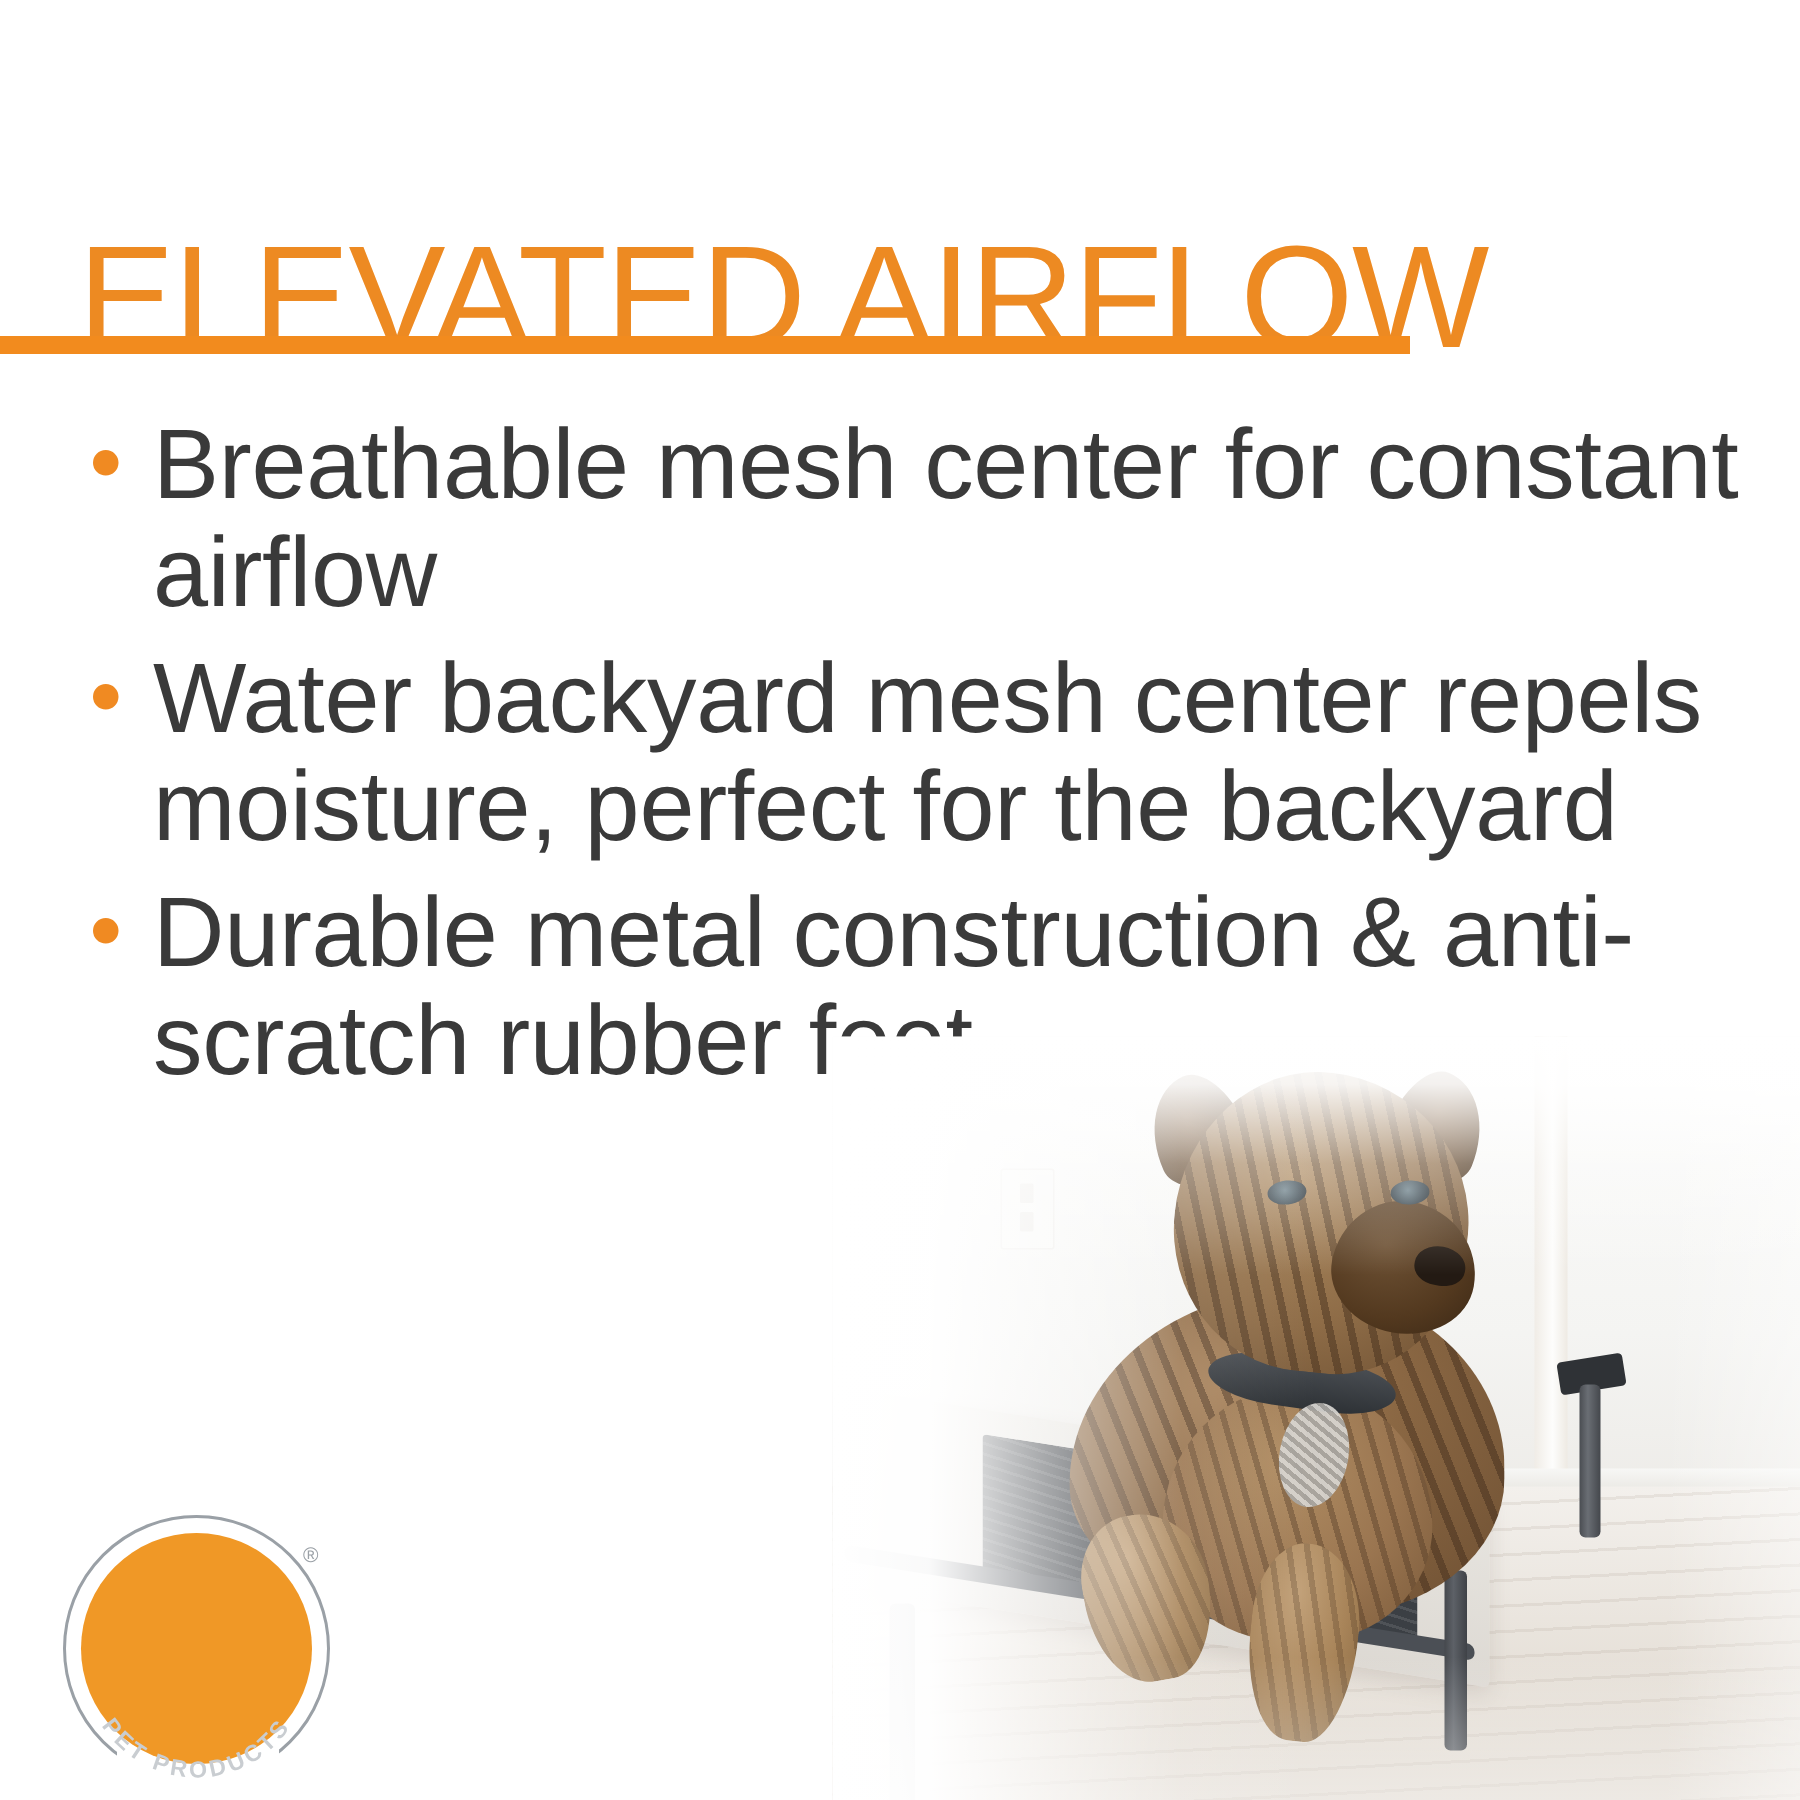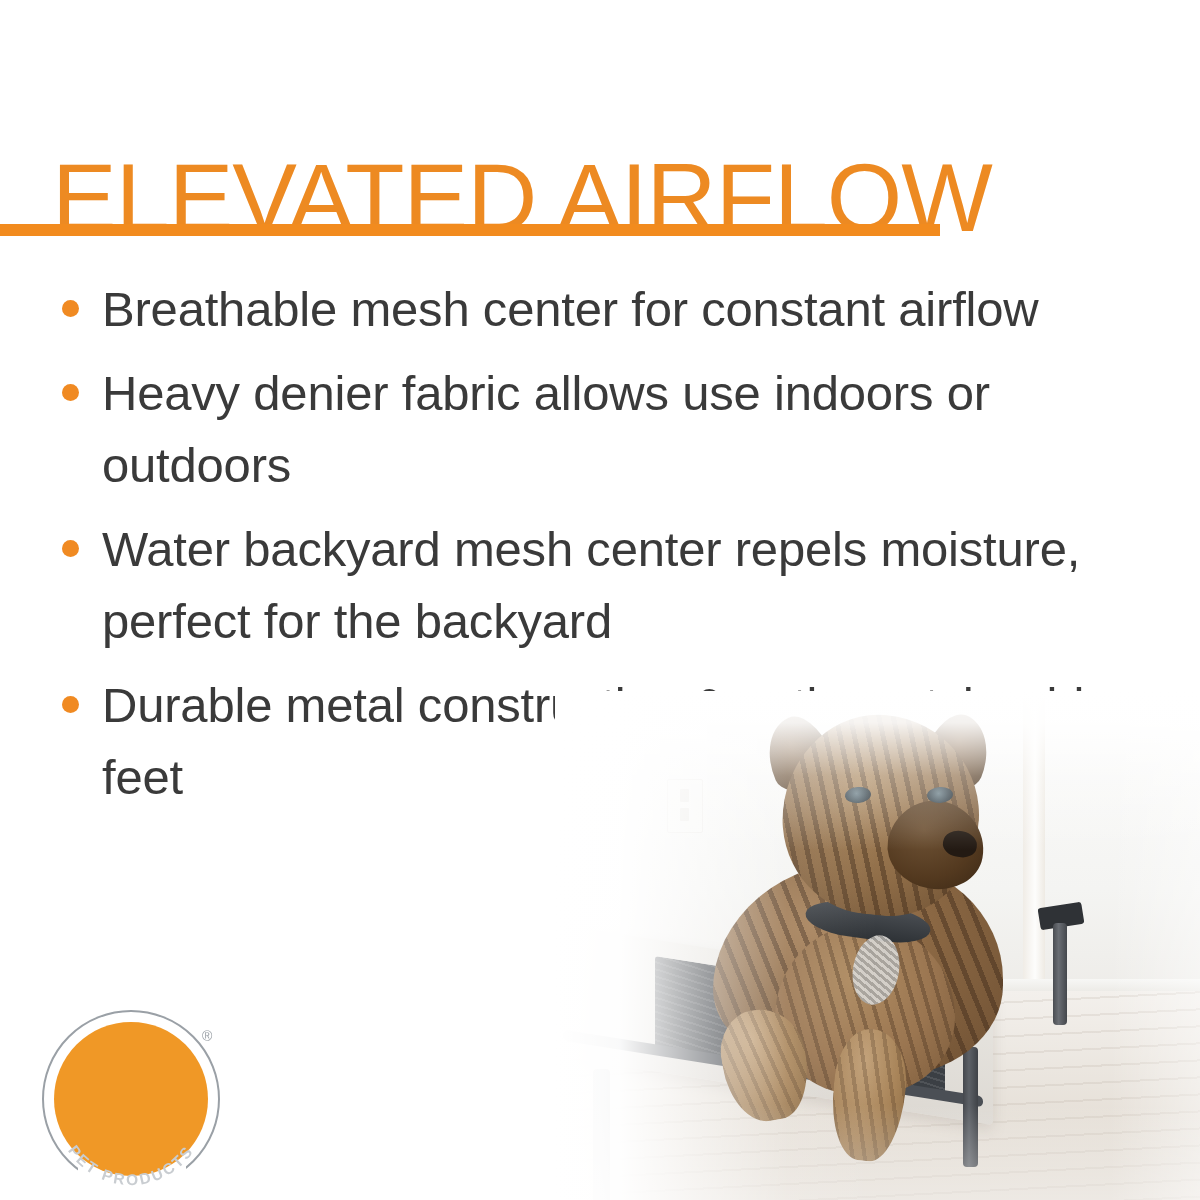--- a/index.html
+++ b/index.html
@@ -51,21 +51,21 @@
     top: 252px;
     width: 1120px;
     margin: 0;
     padding: 0;
     list-style: none;
   }
   .feature-item {
     position: relative;
     padding-left: 50px;
     margin-bottom: 12px;
-    font-size: 49px;
+    font-size: 66px;
     line-height: 72px;
     color: #3a3a3a;
     font-weight: 400;
     letter-spacing: -0.2px;
   }
   .feature-bullet {
     position: absolute;
     left: 10px;
     top: 27px;
     width: 17px;
@@ -433,24 +433,20 @@
 <div id="page">
 
   <h1 id="headline">ELEVATED AIRFLOW</h1>
 
   <div id="headline-rule"></div>
 
   <ul id="feature-list">
     <li class="feature-item">
       <span class="feature-bullet"></span>
       <span>Breathable mesh center for constant airflow</span>
-    </li>
-    <li class="feature-item">
-      <span class="feature-bullet"></span>
-      <span>Heavy denier fabric allows use indoors or outdoors</span>
     </li>
     <li class="feature-item">
       <span class="feature-bullet"></span>
       <span>Water backyard mesh center repels moisture, perfect for the backyard</span>
     </li>
     <li class="feature-item">
       <span class="feature-bullet"></span>
       <span>Durable metal construction &amp; anti-scratch rubber feet</span>
     </li>
   </ul>

